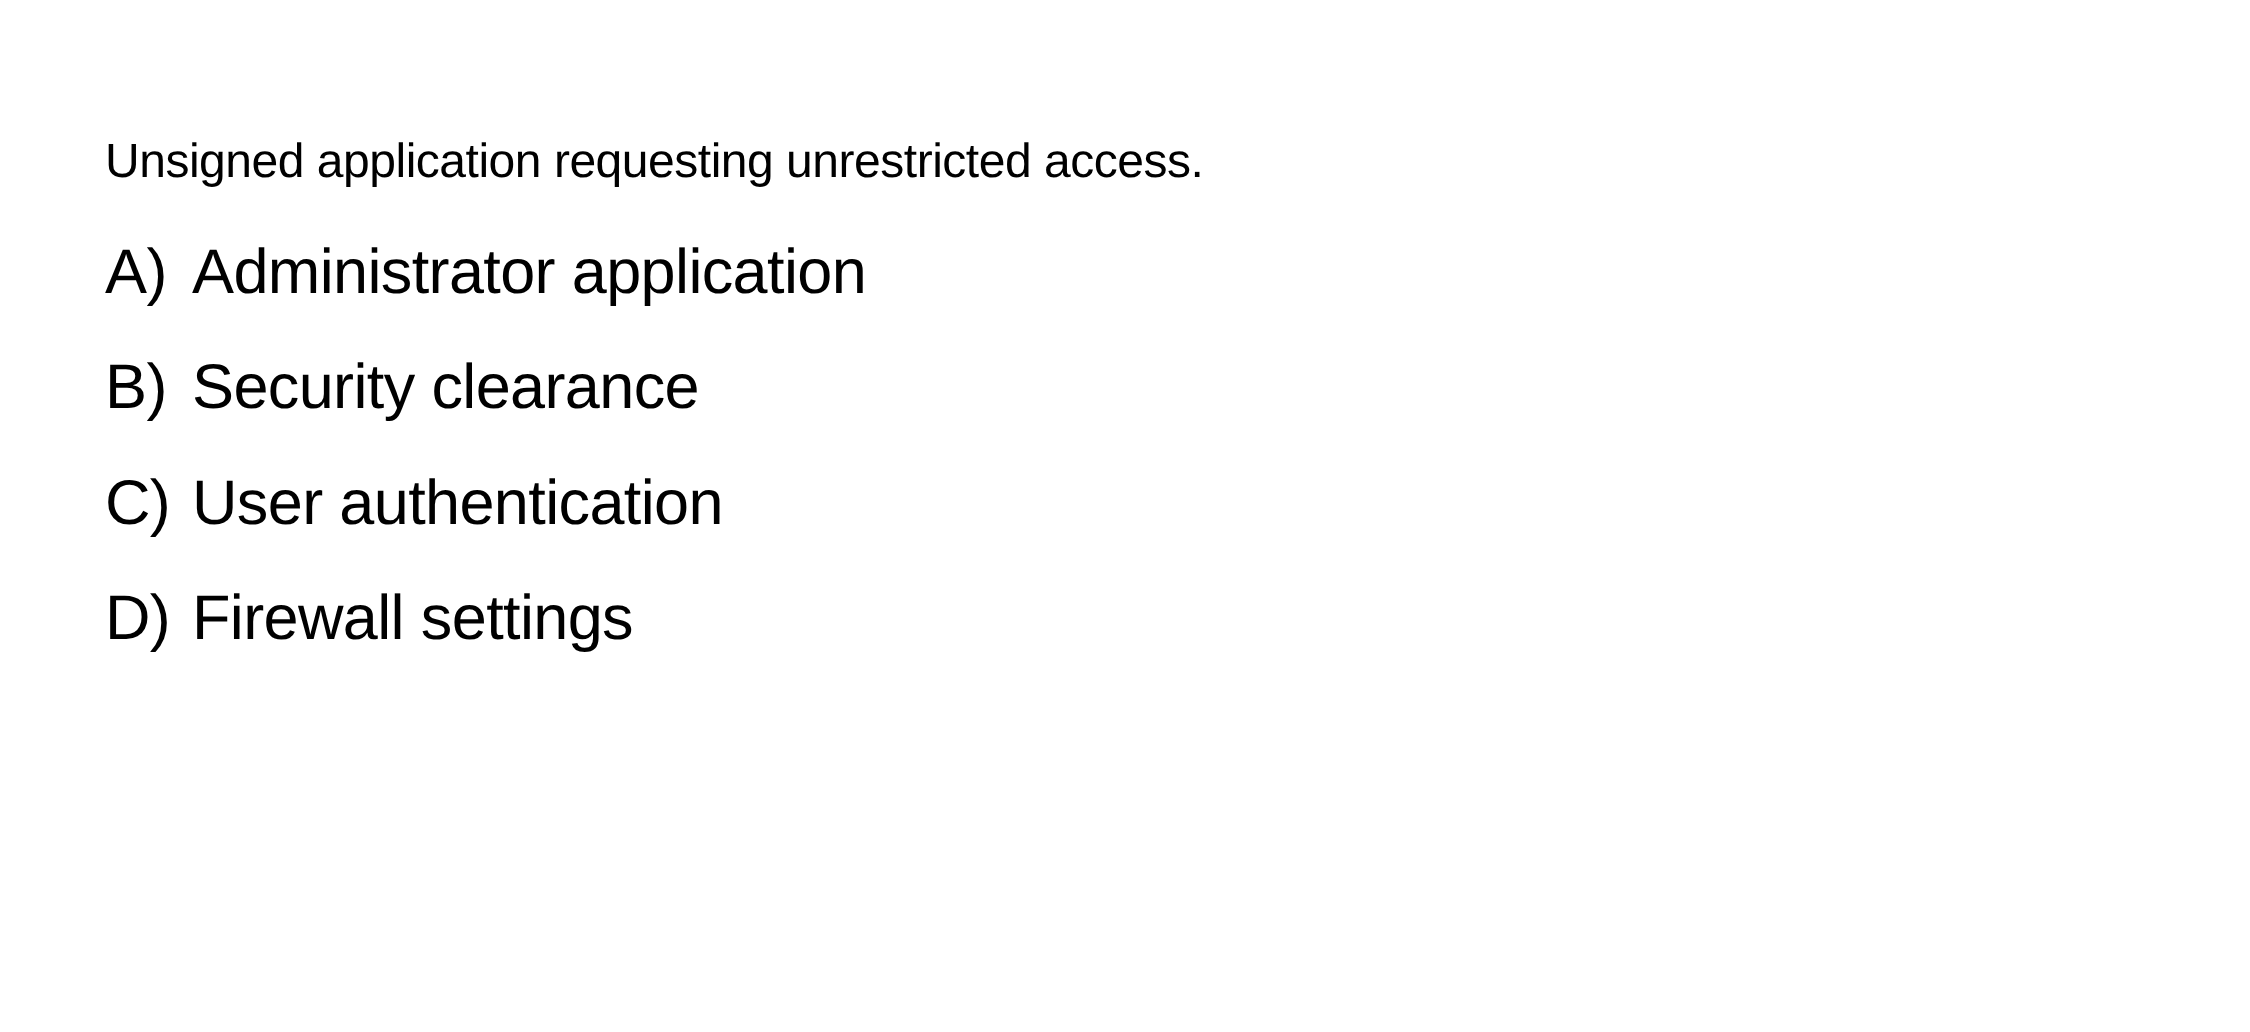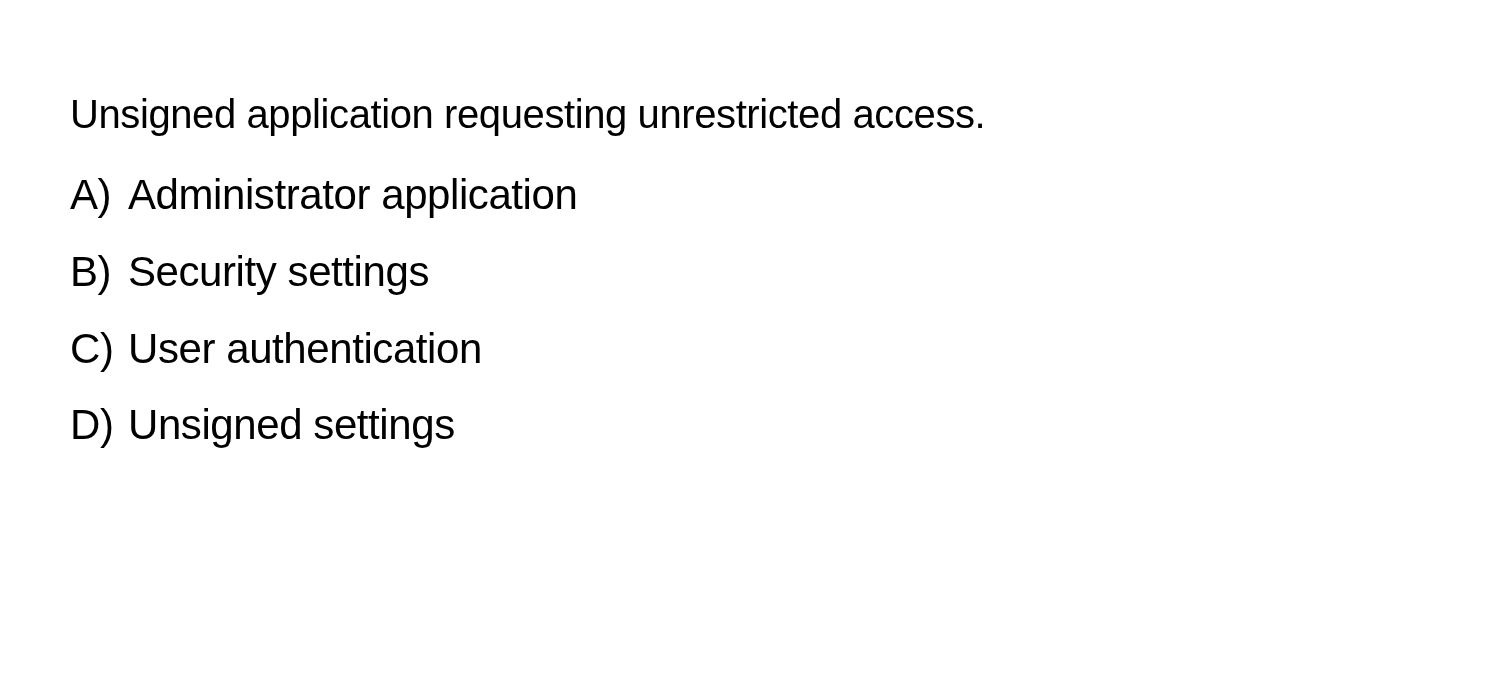--- a/index.html
+++ b/index.html
@@ -9,21 +9,21 @@
     }
     body {
       background: #ffffff;
       font-family: -apple-system, BlinkMacSystemFont, "Segoe UI", Helvetica, Arial, sans-serif;
       width: 1500px;
       height: 688px;
       padding: 80px 70px;
       color: #000000;
     }
     .question-text {
-      font-size: 40px;
+      font-size: 32px;
       line-height: 1.7;
       font-weight: 400;
       letter-spacing: -0.01em;
       margin-bottom: 18px;
     }
     .options {
       display: flex;
       flex-direction: column;
       gap: 18px;
     }
@@ -46,24 +46,24 @@
 
 <div class="question">
   <div class="question-text">Unsigned application requesting unrestricted access.</div>
   <div class="options">
     <div class="option">
       <span class="option-letter">A)</span>
       <span class="option-text">Administrator application</span>
     </div>
     <div class="option">
       <span class="option-letter">B)</span>
-      <span class="option-text">Security settings</span>
+      <span class="option-text">Security clearance</span>
     </div>
     <div class="option">
       <span class="option-letter">C)</span>
       <span class="option-text">User authentication</span>
     </div>
     <div class="option">
       <span class="option-letter">D)</span>
-      <span class="option-text">Unsigned settings</span>
+      <span class="option-text">Firewall settings</span>
     </div>
   </div>
 </div>
 
 </body></html>

